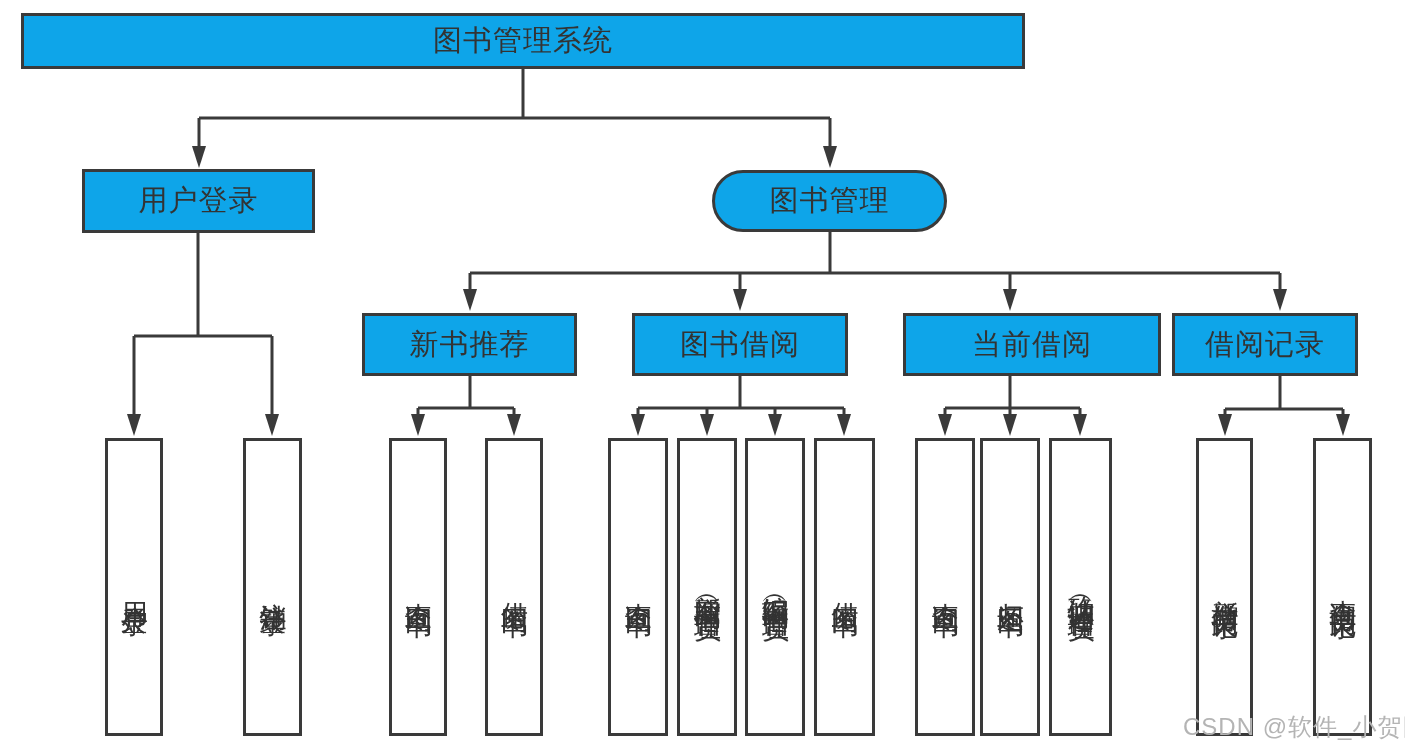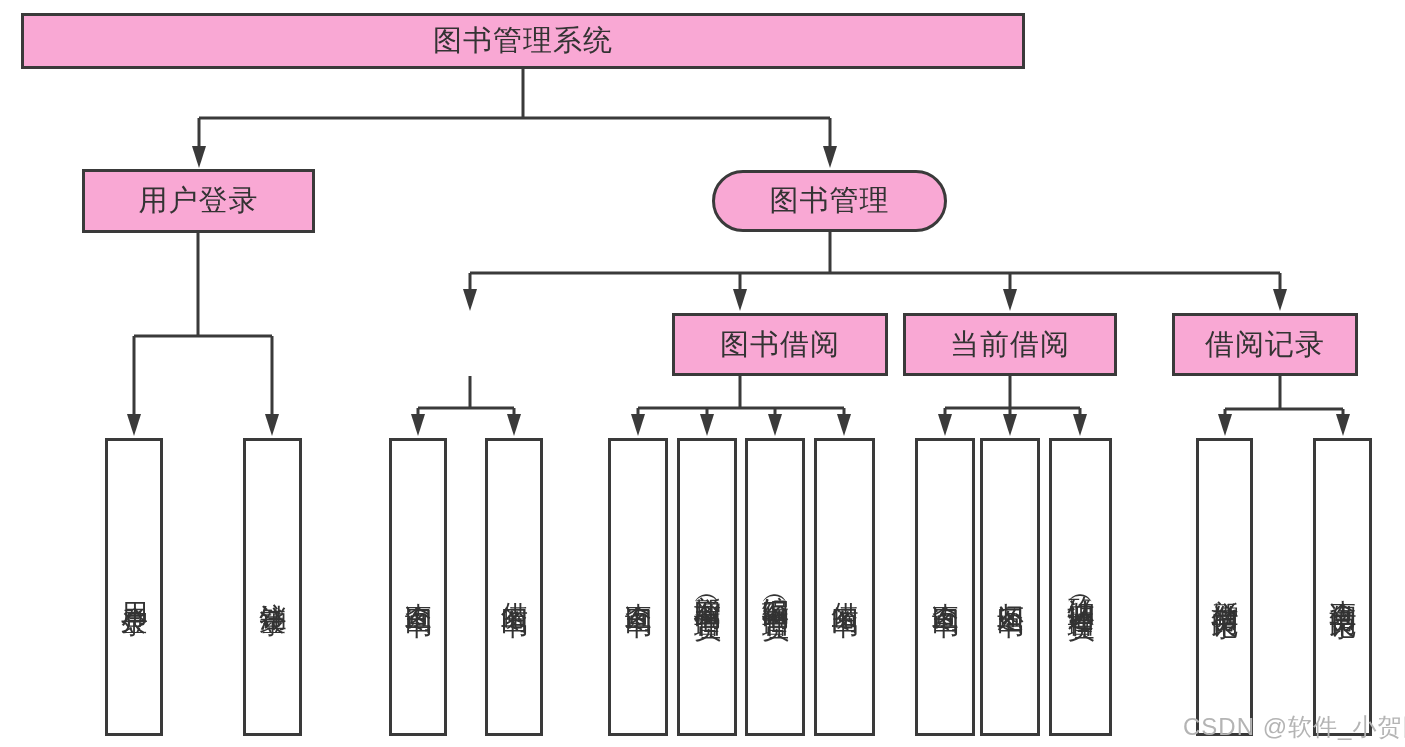--- a/index.html
+++ b/index.html
@@ -20,21 +20,21 @@
   .connectors path {
     fill: none;
     stroke: #3a3a3a;
     stroke-width: 3;
   }
   .connectors polygon { fill: #3a3a3a; }
   .node {
     position: absolute;
     box-sizing: border-box;
     border: 3px solid #3a3a3a;
-    background: #f9a8d4;
+    background: #0ea5e9;
     display: flex;
     align-items: center;
     justify-content: center;
     font-size: 29px;
     color: #333333;
     letter-spacing: 1px;
     white-space: nowrap;
   }
   .leaf {
     position: absolute;
@@ -112,24 +112,27 @@
     <span>图书管理系统</span>
   </div>
 
   <div class="node" style="left:82px; top:169px; width:233px; height:64px;">
     <span>用户登录</span>
   </div>
   <div class="node" style="left:712px; top:170px; width:235px; height:62px;border-radius:31px;">
     <span>图书管理</span>
   </div>
 
-  <div class="node" style="left:632px; top:313px; width:216px; height:63px;margin-left:40px;">
+  <div class="node" style="left:362px; top:313px; width:215px; height:63px;">
+    <span>新书推荐</span>
+  </div>
+  <div class="node" style="left:632px; top:313px; width:216px; height:63px;">
     <span>图书借阅</span>
   </div>
-  <div class="node" style="left:903px; top:313px; width:214px; height:63px;">
+  <div class="node" style="left:903px; top:313px; width:258px; height:63px;">
     <span>当前借阅</span>
   </div>
   <div class="node" style="left:1172px; top:313px; width:186px; height:63px;">
     <span>借阅记录</span>
   </div>
 
   <div class="leaf" style="left:105px; width:58px;">
     <span class="vtext">用户登录</span>
   </div>
   <div class="leaf" style="left:243px; width:59px;">

